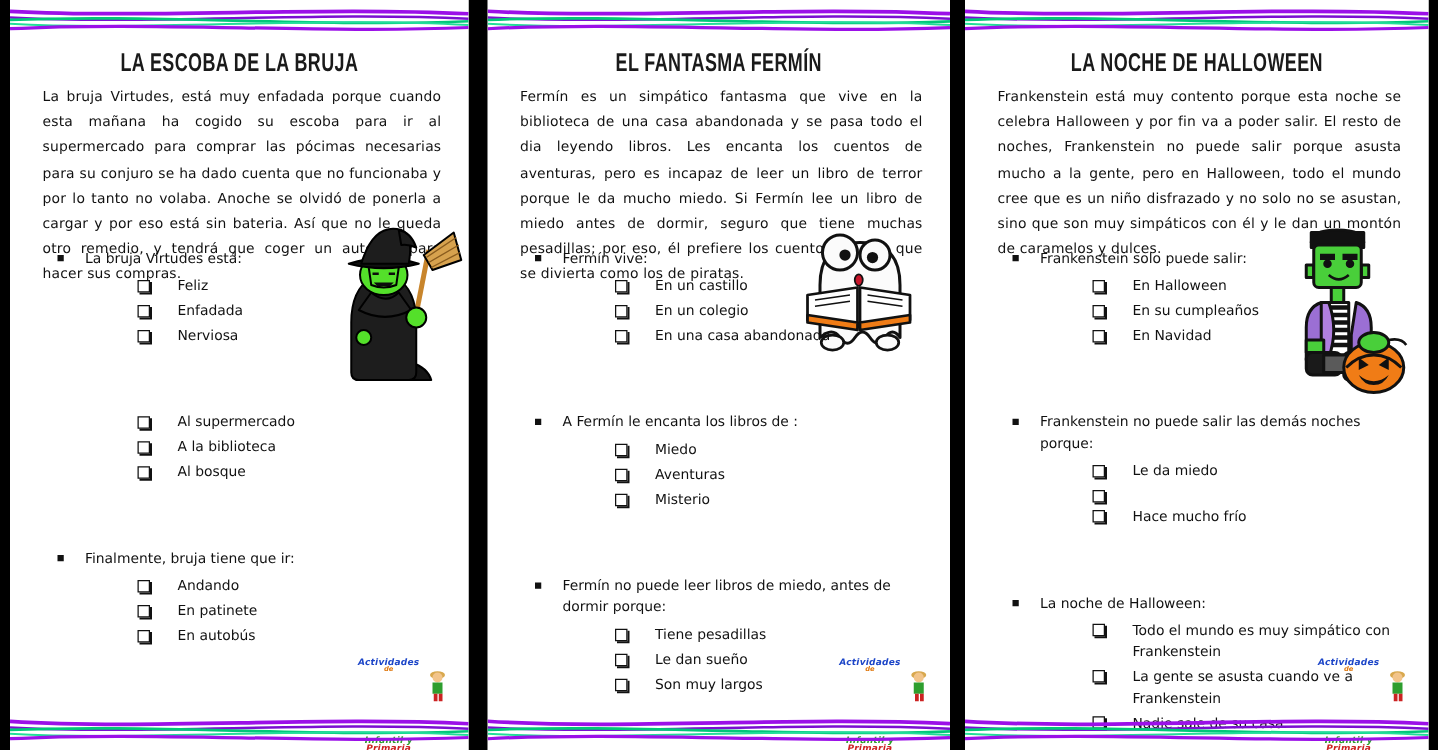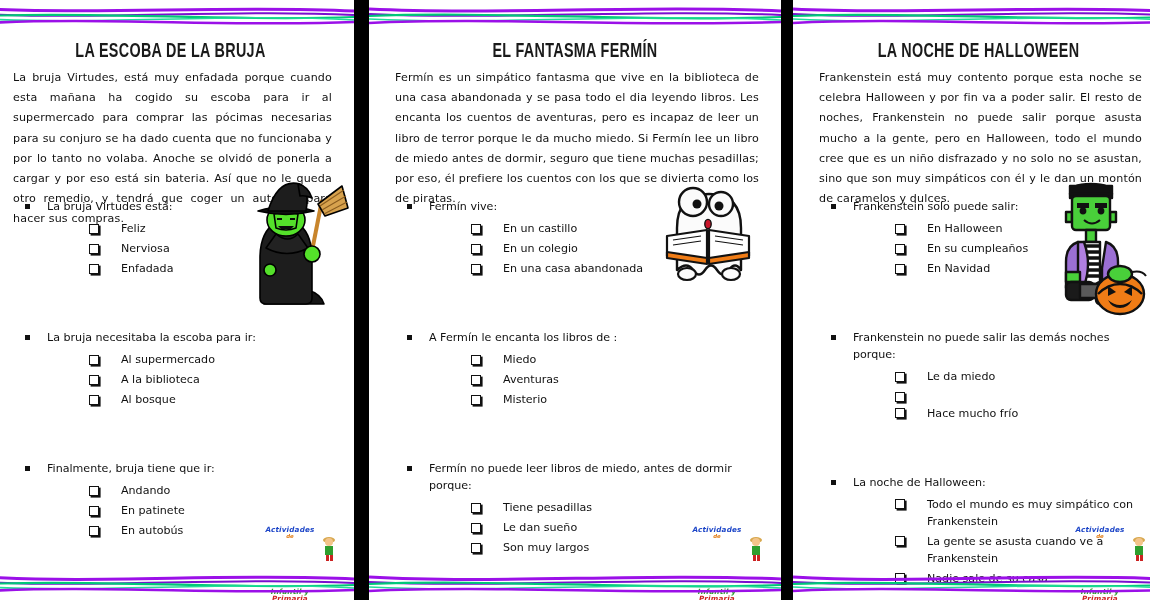--- a/index.html
+++ b/index.html
@@ -23,21 +23,21 @@
   }
 
   .card {
     position: relative;
     background: #ffffff;
     height: 600px;
     overflow: hidden;
     flex: 0 0 auto;
   }
   .card-1 { width: 367px; margin-left: 8px; }
-  .card-2 { width: 412px; margin-left: 15px; }
+  .card-2 { width: 370px; margin-left: 15px; }
   .card-3 { width: 371px; margin-left: 12px; margin-right: 7px; }
 
   
   .wave {
     position: absolute;
     left: 0;
     width: 100%;
     height: 34px;
     pointer-events: none;
   }
@@ -215,33 +215,29 @@
         <div class="qhead">
           <span class="sq-bullet"></span>
           <span>La bruja Virtudes está:</span>
         </div>
         <div class="opt">
           <span class="checkbox"></span>
           <span>Feliz</span>
         </div>
         <div class="opt">
           <span class="checkbox"></span>
+          <span>Enfadada</span>
+        </div>
+        <div class="opt">
+          <span class="checkbox"></span>
           <span>Nerviosa</span>
         </div>
-        <div class="opt">
-          <span class="checkbox"></span>
-          <span>Enfadada</span>
-        </div>
       </div>
 
       <div class="qblock gap-1">
-        <div class="qhead">
-          <span class="sq-bullet"></span>
-          <span>La bruja necesitaba la escoba para ir:</span>
-        </div>
         <div class="opt">
           <span class="checkbox"></span>
           <span>Al supermercado</span>
         </div>
         <div class="opt">
           <span class="checkbox"></span>
           <span>A la biblioteca</span>
         </div>
         <div class="opt">
           <span class="checkbox"></span>

